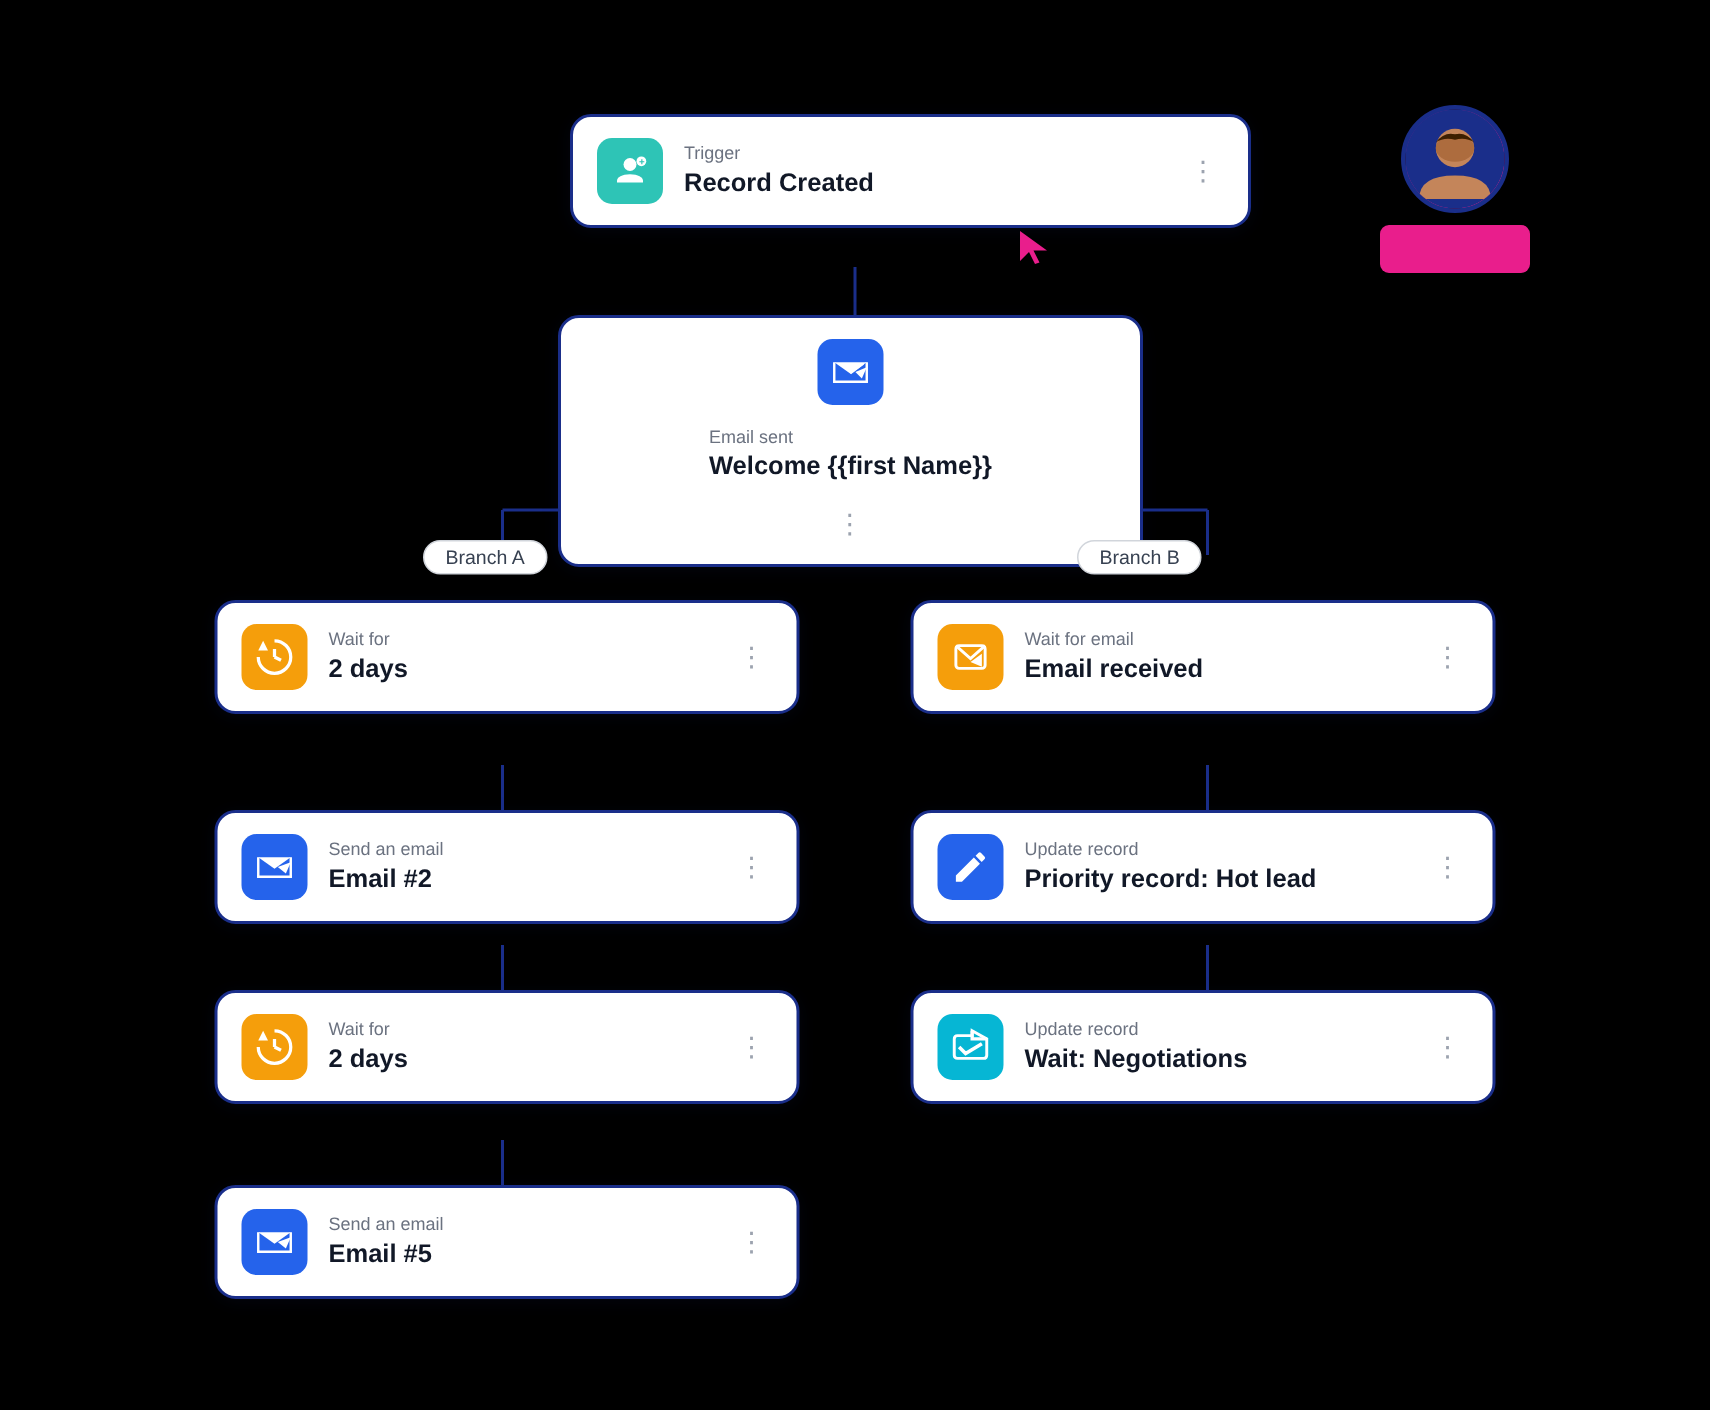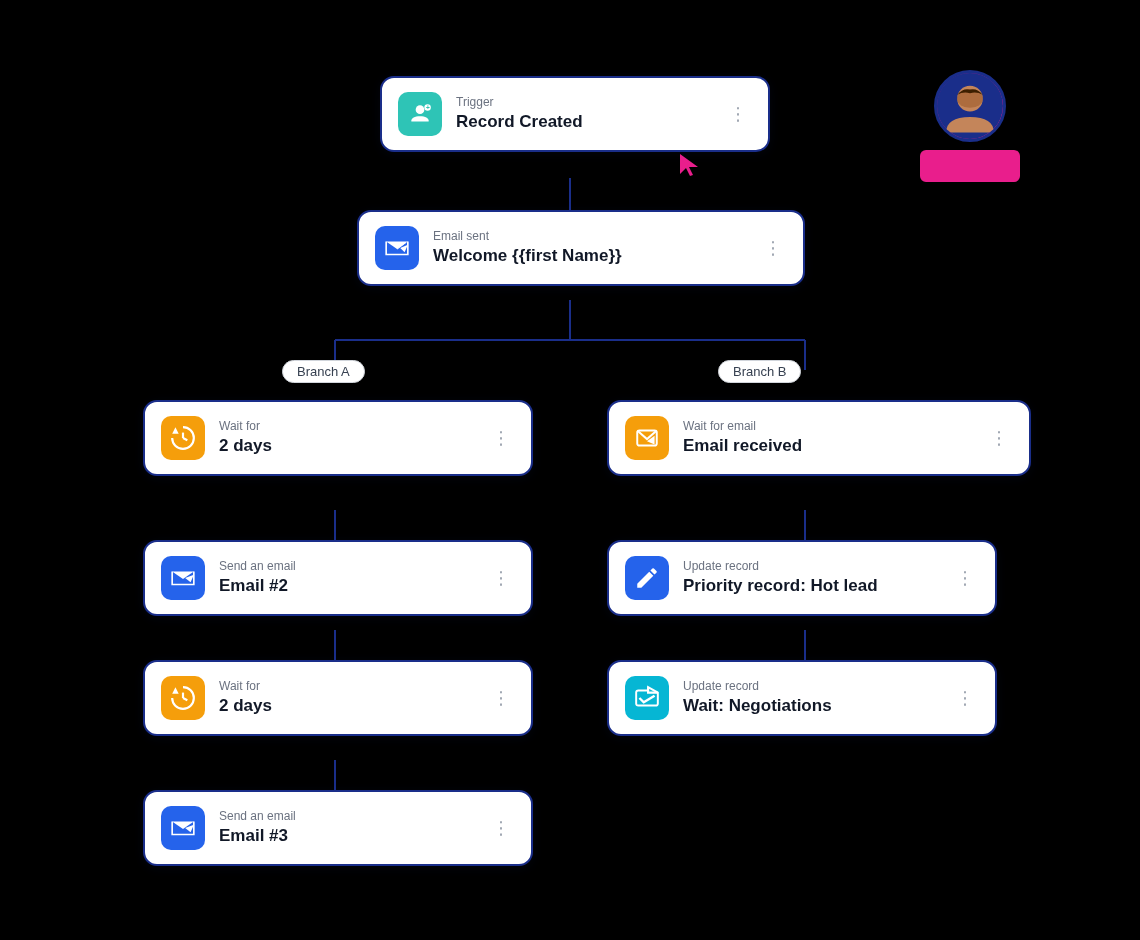--- a/index.html
+++ b/index.html
@@ -154,21 +154,21 @@
 
     <line x1="335" y1="630" x2="335" y2="660" stroke="#1a2e8a" stroke-width="2"></line>
 
     <line x1="335" y1="760" x2="335" y2="790" stroke="#1a2e8a" stroke-width="2"></line>
 
     <line x1="805" y1="510" x2="805" y2="540" stroke="#1a2e8a" stroke-width="2"></line>
 
     <line x1="805" y1="630" x2="805" y2="660" stroke="#1a2e8a" stroke-width="2"></line>
   </svg>
 
-  <div class="card" style="left: 380px; top: 76px; width: 390px;">
+  <div class="card" style="left: 380px; top: 76px; width: 454px;">
     <div class="card-icon teal">
       <svg class="icon-svg" viewBox="0 0 24 24" fill="white">
         <circle cx="12" cy="8" r="4"></circle>
         <path d="M12 14c-5 0-8 2-8 4v1h16v-1c0-2-3-4-8-4z"></path>
         <circle cx="19" cy="6" r="3" fill="white"></circle>
         <text x="17.5" y="8.5" font-size="6" fill="#2ec4b6" font-weight="bold">+</text>
       </svg>
     </div>
     <div class="card-text">
       <div class="card-label">Trigger</div>
@@ -176,21 +176,21 @@
     </div>
     <div class="card-menu">⋮</div>
   </div>
 
   <div style="position:absolute; top:152px; left:678px;">
     <svg width="22" height="26" viewBox="0 0 22 26">
       <polygon points="2,2 2,22 8,16 12,24 15,23 11,15 20,15" fill="#e91e8c"></polygon>
     </svg>
   </div>
 
-  <div class="card" style="left: 357px; top: 210px; width: 448px;">
+  <div class="card" style="left: 372px; top: 210px; width: 390px; flex-direction: column;">
     <div class="card-icon blue">
       <svg class="icon-svg" viewBox="0 0 24 24" fill="white">
         <polygon points="2,6 12,13 22,6"></polygon>
         <path d="M22 6v12H2V6" fill="none" stroke="white" stroke-width="1.5"></path>
         <line x1="12" y1="13" x2="20" y2="7" stroke="white" stroke-width="1"></line>
         <polygon points="15,12 22,9 19,16" fill="white"></polygon>
       </svg>
     </div>
     <div class="card-text">
       <div class="card-label">Email sent</div>
@@ -257,26 +257,26 @@
   <div class="card" style="left: 143px; top: 790px; width: 390px;">
     <div class="card-icon blue">
       <svg class="icon-svg" viewBox="0 0 24 24" fill="white">
         <polygon points="2,6 12,13 22,6" fill="white"></polygon>
         <path d="M22 6v12H2V6" fill="none" stroke="white" stroke-width="1.5"></path>
         <polygon points="14,12 22,9 19,16" fill="white"></polygon>
       </svg>
     </div>
     <div class="card-text">
       <div class="card-label">Send an email</div>
-      <div class="card-title">Email #3</div>
-    </div>
-    <div class="card-menu">⋮</div>
-  </div>
-
-  <div class="card" style="left: 607px; top: 400px; width: 424px;">
+      <div class="card-title">Email #5</div>
+    </div>
+    <div class="card-menu">⋮</div>
+  </div>
+
+  <div class="card" style="left: 607px; top: 400px; width: 390px;">
     <div class="card-icon orange">
       <svg class="icon-svg" viewBox="0 0 24 24" fill="white">
         <rect x="3" y="5" width="18" height="14" rx="2" fill="none" stroke="white" stroke-width="1.8"></rect>
         <polyline points="3,5 12,13 21,5" fill="none" stroke="white" stroke-width="1.8"></polyline>
         <polygon points="12,15 19,10 19,18" fill="white"></polygon>
       </svg>
     </div>
     <div class="card-text">
       <div class="card-label">Wait for email</div>
       <div class="card-title">Email received</div>

